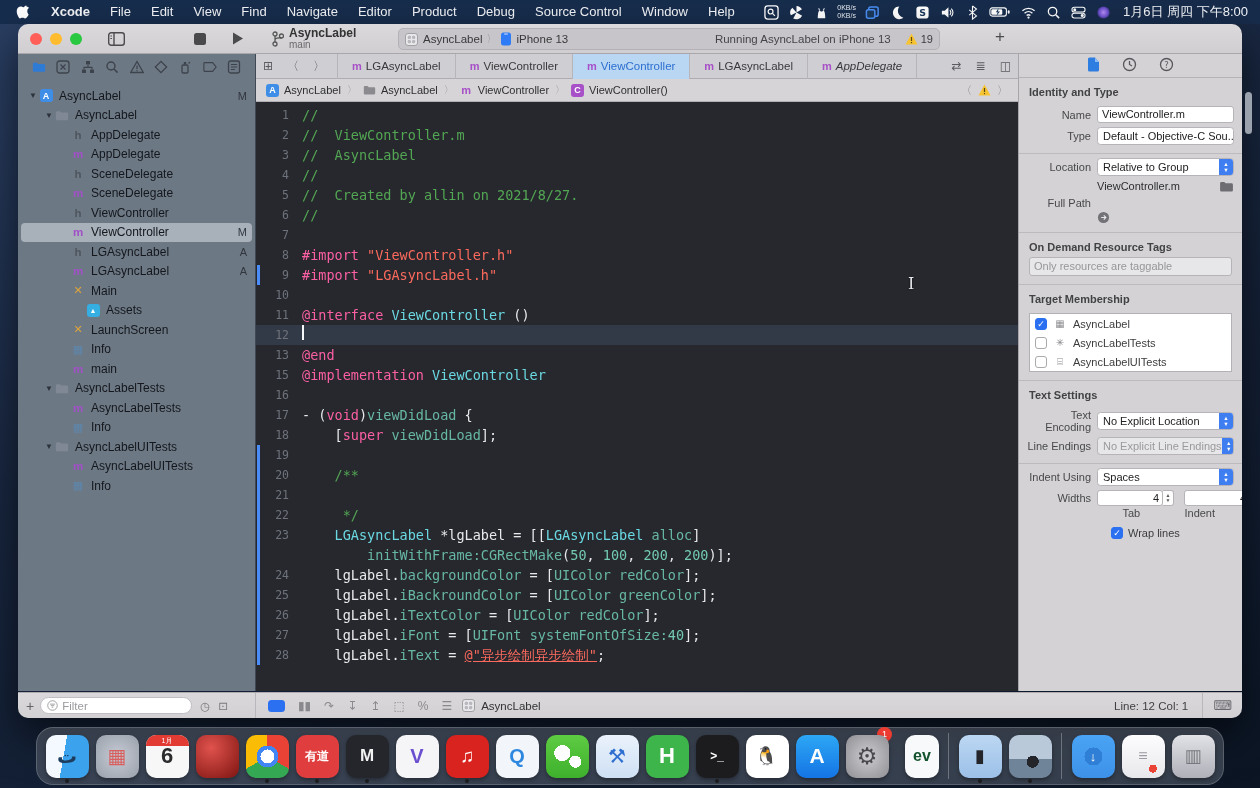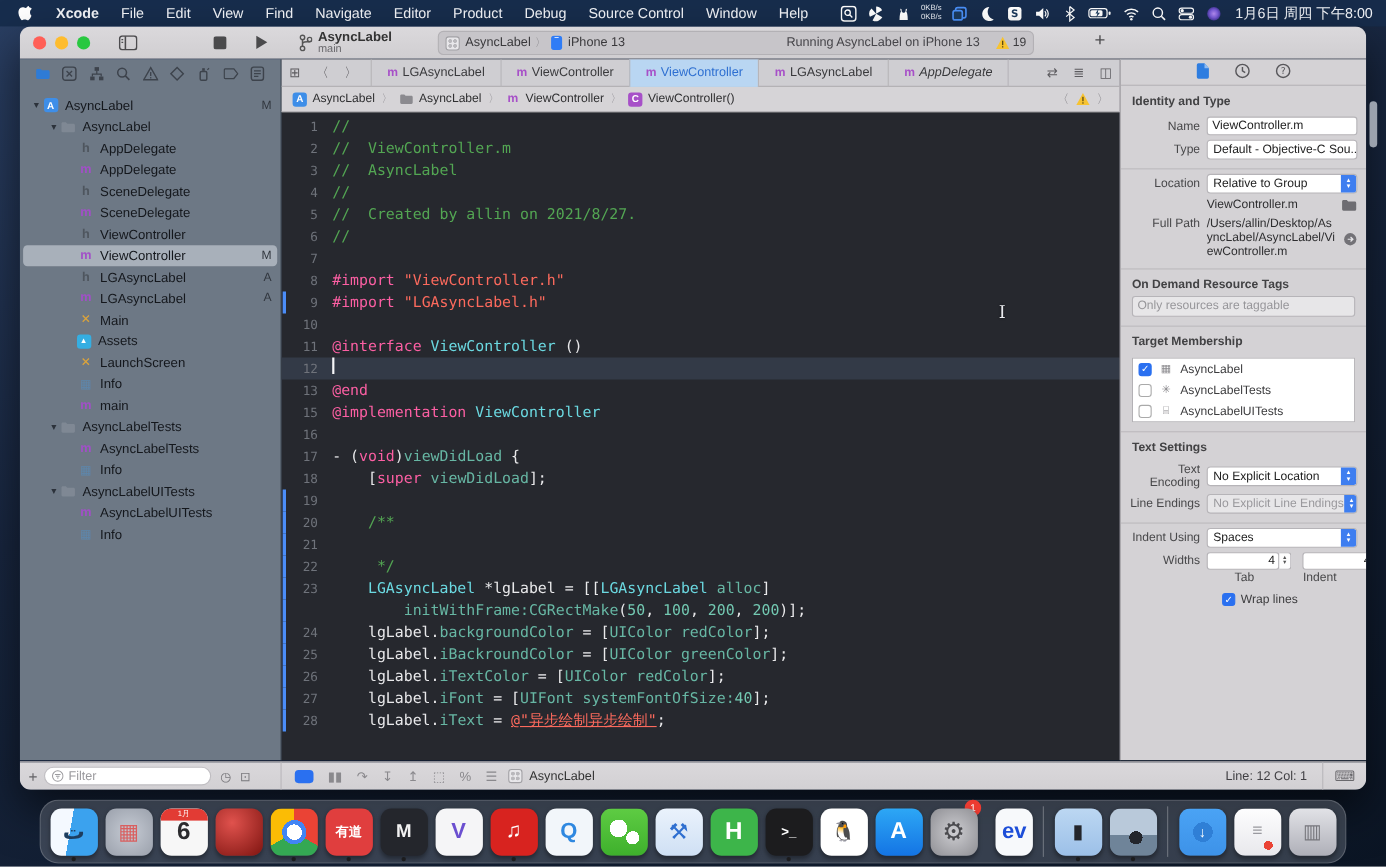--- a/index.html
+++ b/index.html
@@ -453,21 +453,21 @@
             <span class="chev"></span>
             <span class="ticon gi-m">m</span>
             <span class="tlabel">LGAsyncLabel</span>
             <span class="tbadge">A</span>
           </div>
           <div class="trow" style="padding-left: 42px;">
             <span class="chev"></span>
             <span class="ticon gi-sb">✕</span>
             <span class="tlabel">Main</span>
           </div>
-          <div class="trow" style="padding-left: 40px;">
+          <div class="trow" style="padding-left: 57px;">
             <span class="chev"></span>
             <span class="ticon">
               <span class="gi-assets">▲</span>
             </span>
             <span class="tlabel">Assets</span>
           </div>
           <div class="trow" style="padding-left: 42px;">
             <span class="chev"></span>
             <span class="ticon gi-sb">✕</span>
             <span class="tlabel">LaunchScreen</span>
@@ -664,21 +664,20 @@
       </div>
       <div class="irow">
         <span class="ilabel"></span>
         <span class="pathtext" style="font-weight:500">ViewController.m</span>
         <svg width="15" height="11" viewBox="0 0 16 12">
             <path d="M1 2.5c0-.8.6-1.5 1.4-1.5h3.2l1.4 1.5h6.6c.8 0 1.4.7 1.4 1.5v6c0 .8-.6 1.5-1.4 1.5H2.4A1.45 1.45 0 0 1 1 10z" fill="#6e6d72"></path>
           </svg>
       </div>
       <div class="irow" style="align-items:flex-start">
         <span class="ilabel">Full Path</span>
-        <span class="pathtext" style="max-width:118px">/Users/allin/Desktop/AsyncLabel/AsyncLabel/ViewController.m</span>
         <svg width="13" height="13" viewBox="0 0 14 14" style="margin-top:14px">
             <circle cx="7" cy="7" r="6" fill="#737277"></circle>
             <path d="M4.5 7h5M7.3 4.8 9.6 7 7.3 9.2" stroke="#e8e7ea" stroke-width="1.2" fill="none"></path>
           </svg>
       </div>
       <div class="divider"></div>
 
       <div class="section-title">On Demand Resource Tags</div>
       <div class="irow" style="margin:0 10px">
         <span class="ifield disabled" style="height:19px;line-height:17px">Only resources are taggable</span>
@@ -841,21 +840,21 @@
         <span class="dicon" style="background: rgb(255, 255, 255); color: rgb(22, 22, 26); font-size: 18px;">🐧</span>
       </span>
       <span class="dapp">
         <span class="dicon" style="background: linear-gradient(rgb(45, 167, 245), rgb(20, 116, 228)); color: rgb(255, 255, 255); font-size: 21px;">A</span>
       </span>
       <span class="dapp">
         <span class="dbadge">1</span>
         <span class="dicon" style="background: radial-gradient(circle, rgb(205, 205, 209), rgb(142, 142, 147)); color: rgb(74, 74, 78); font-size: 23px;">⚙</span>
       </span>
       <span class="dapp">
-        <span class="dicon" style="background: rgb(247, 249, 251); color: #1d4ed8; font-size: 20px; margin-left: 10px;">ev</span>
+        <span class="dicon" style="background: rgb(247, 249, 251); color: #14532d; font-size: 16px; margin-left: 10px;">ev</span>
       </span>
       <span class="ddiv"></span>
       <span class="dapp">
         <span class="dicon" style="background: linear-gradient(rgb(188, 215, 242), rgb(156, 192, 232)); color: rgb(35, 37, 43); font-size: 18px;">▮</span>
         <span class="ddot"></span>
       </span>
       <span class="dapp">
         <span class="dicon" style="background: radial-gradient(circle at 55% 62%, rgb(35, 37, 43) 0px, rgb(35, 37, 43) 6px, transparent 6px), linear-gradient(rgb(185, 201, 218) 0px, rgb(185, 201, 218) 55%, rgb(111, 132, 153) 55%); color: rgb(255, 255, 255);"></span>
         <span class="ddot"></span>
       </span>

